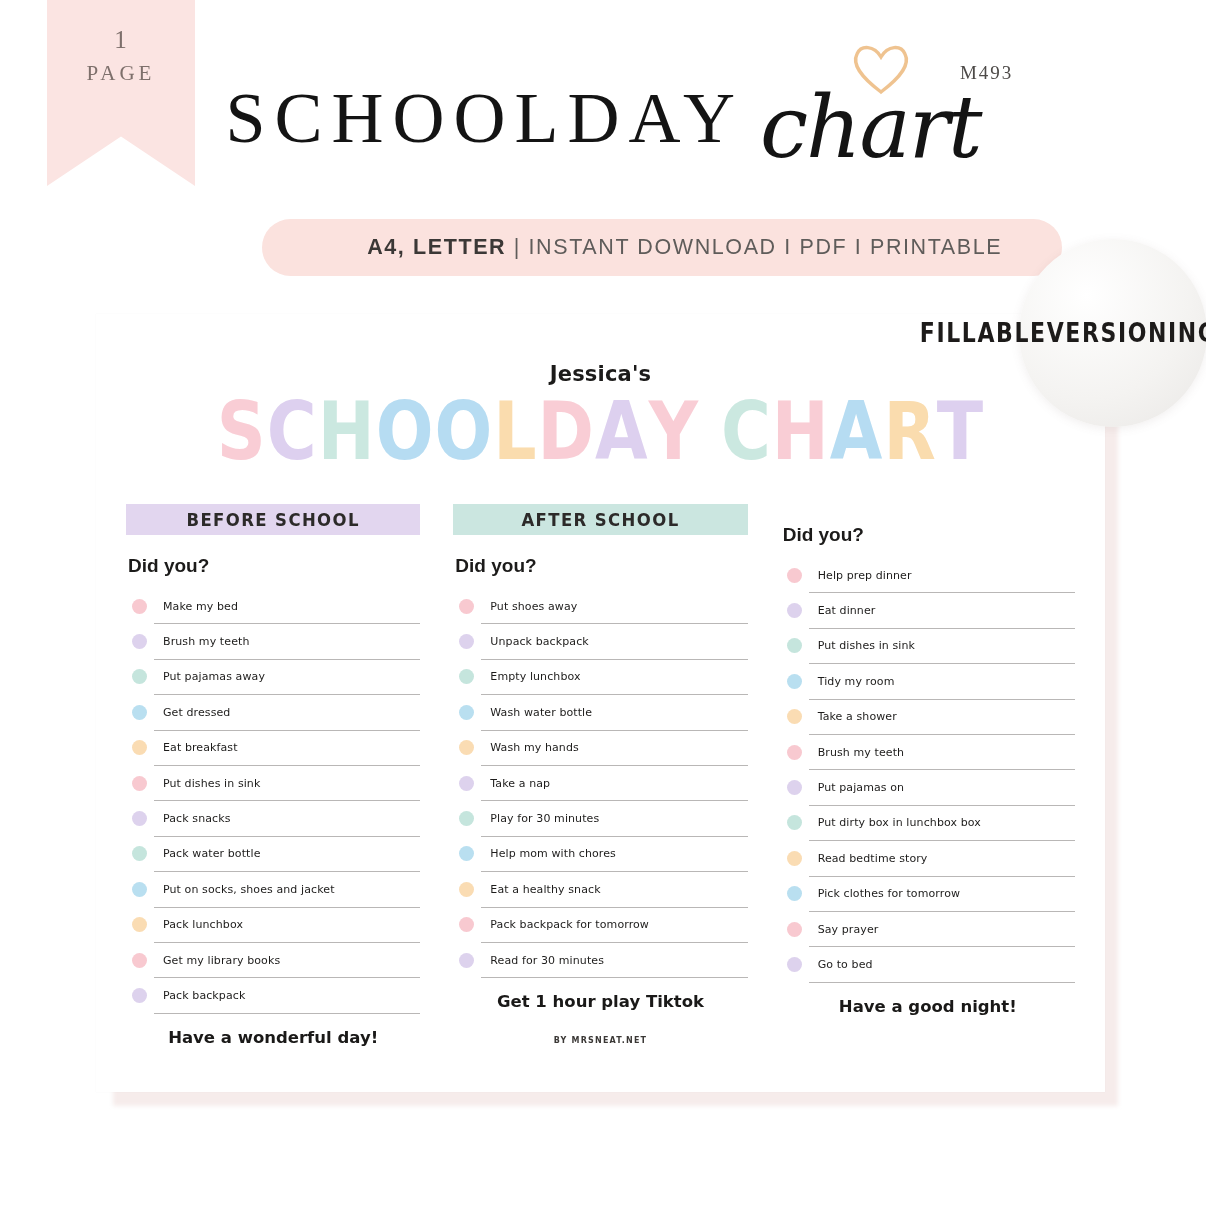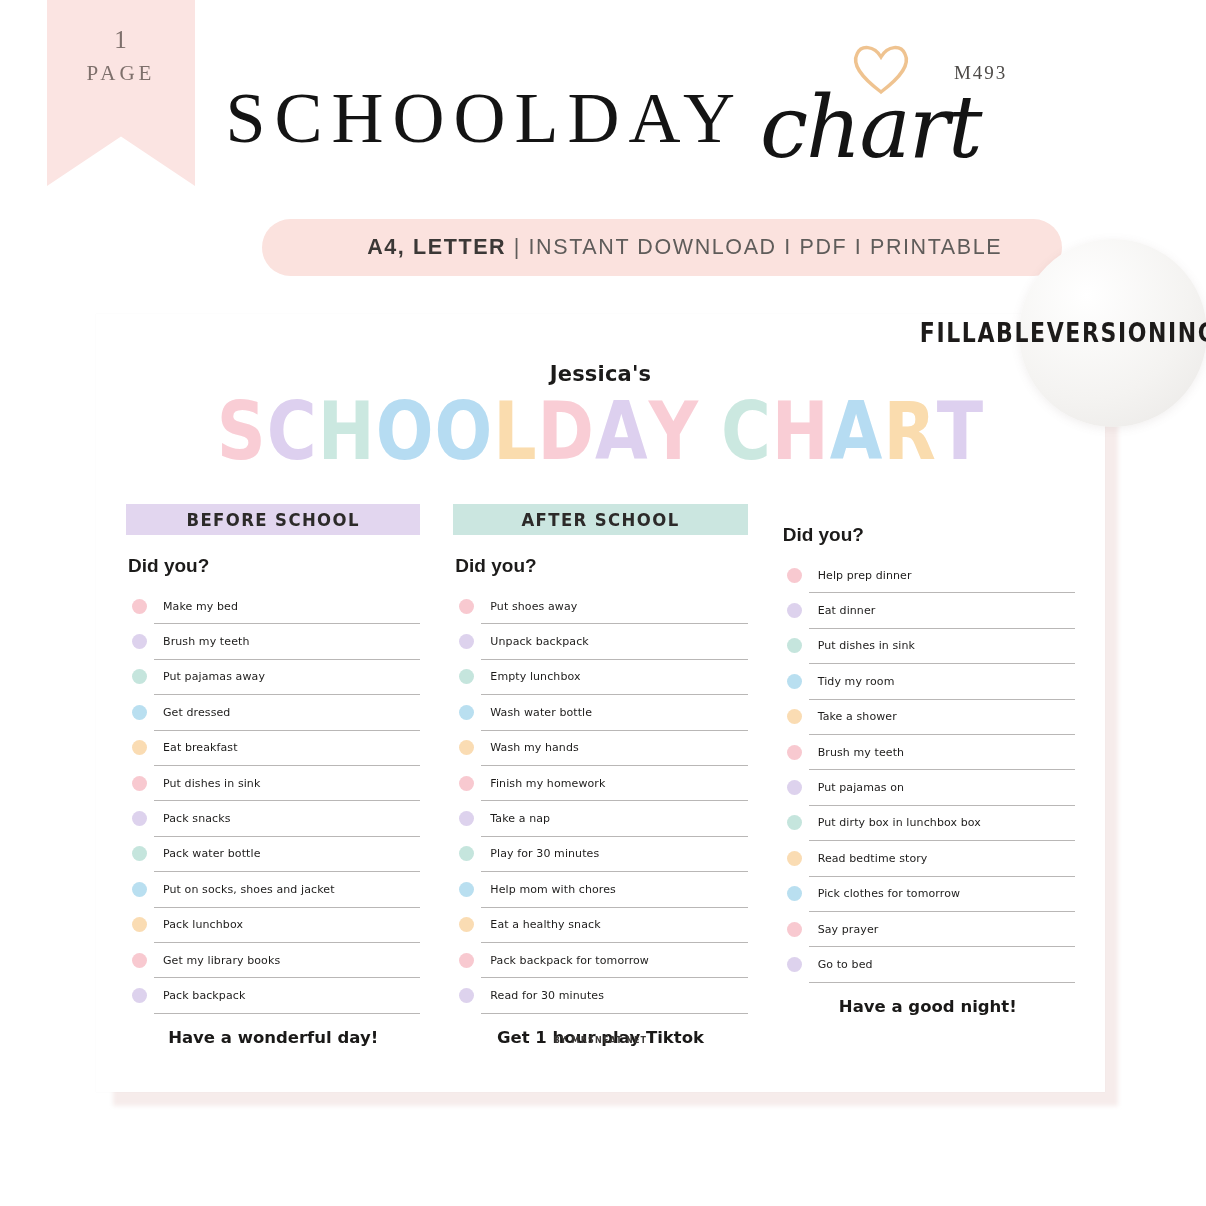--- a/index.html
+++ b/index.html
@@ -41,21 +41,21 @@
     font-weight: 400; line-height: 1.0;
   }
   .title-script-wrap { position: relative; margin-left: 16px; }
   .title-script {
     font-family: "DejaVu Serif", serif;
     font-size: 86px; color: #141414; font-style: italic; font-weight: 300;
     letter-spacing: -2px; line-height: 1.05;
   }
   .heart-icon { position: absolute; left: 86px; top: -42px; }
   .sku {
-    position: absolute; left: 194px; top: -20px;
+    position: absolute; left: 200px; top: -20px;
     font-family: "Liberation Serif", serif;
     font-size: 19px; letter-spacing: 2px; color: #4d4a48;
   }
 
   
   .banner {
     position: absolute; left: 262px; top: 219px;
     width: 800px; height: 57px;
     background: #fbe2de; border-radius: 29px;
     display: flex; align-items: center; justify-content: center;
@@ -278,24 +278,20 @@
               </div>
               <div class="item">
                 <div class="dot" style="background: rgb(185, 223, 240);"></div>
                 <div class="item-label">Wash water bottle</div>
               </div>
               <div class="item">
                 <div class="dot" style="background: rgb(250, 220, 179);"></div>
                 <div class="item-label">Wash my hands</div>
               </div>
               <div class="item">
-                <div class="dot" style="background: rgb(248, 201, 208);"></div>
-                <div class="item-label">Finish my homework</div>
-              </div>
-              <div class="item">
                 <div class="dot" style="background: rgb(221, 210, 237);"></div>
                 <div class="item-label">Take a nap</div>
               </div>
               <div class="item">
                 <div class="dot" style="background: rgb(197, 229, 221);"></div>
                 <div class="item-label">Play for 30 minutes</div>
               </div>
               <div class="item">
                 <div class="dot" style="background: rgb(185, 223, 240);"></div>
                 <div class="item-label">Help mom with chores</div>

